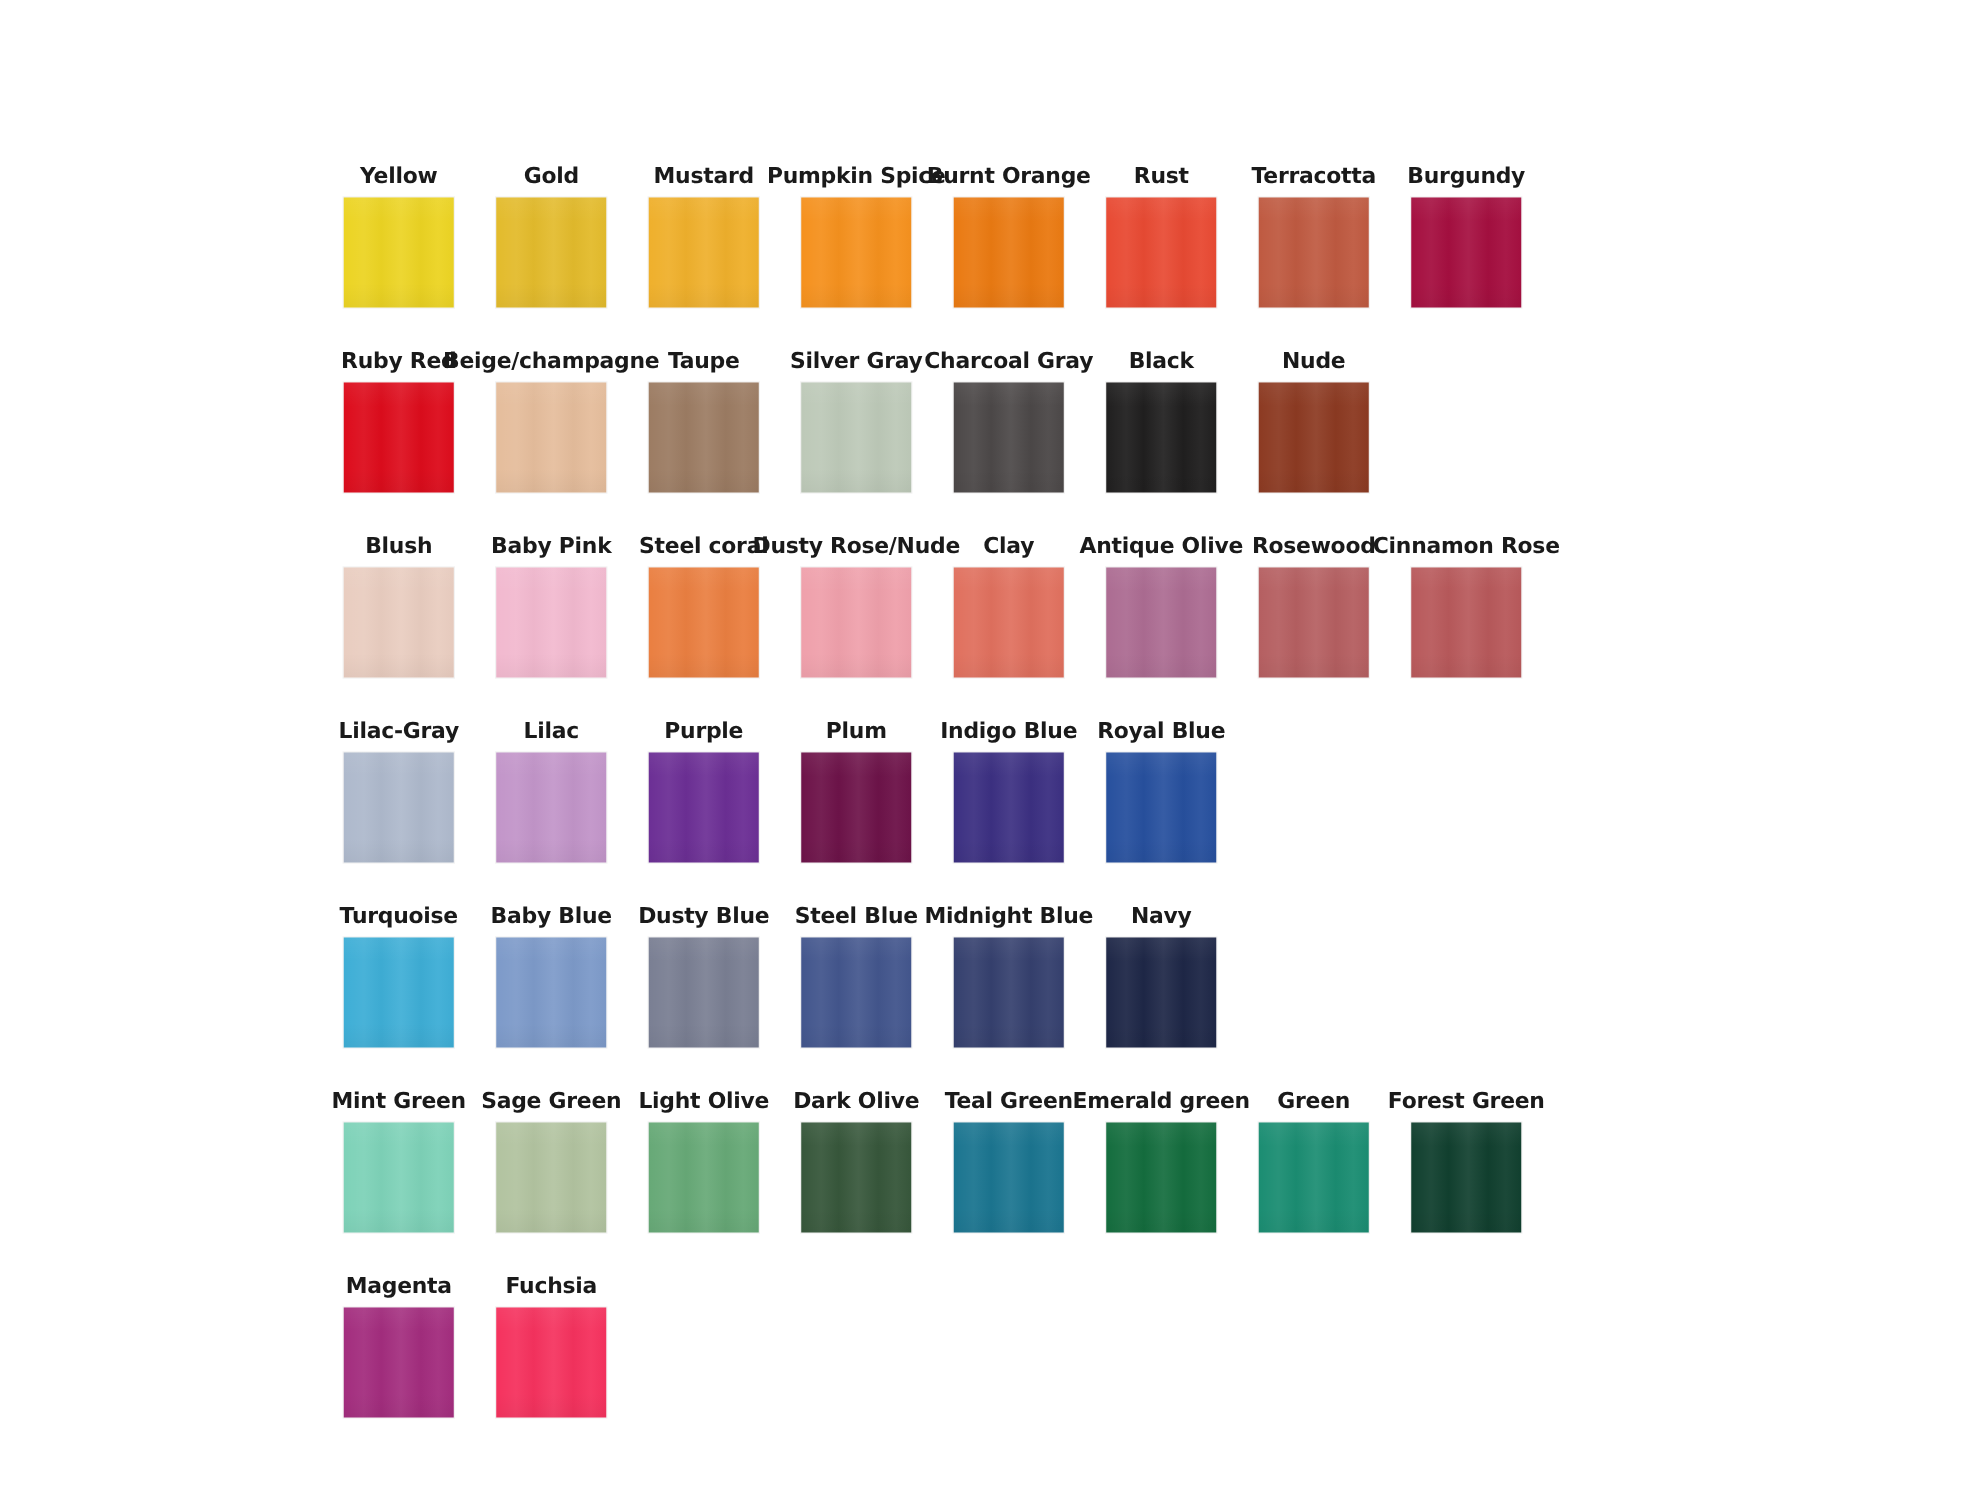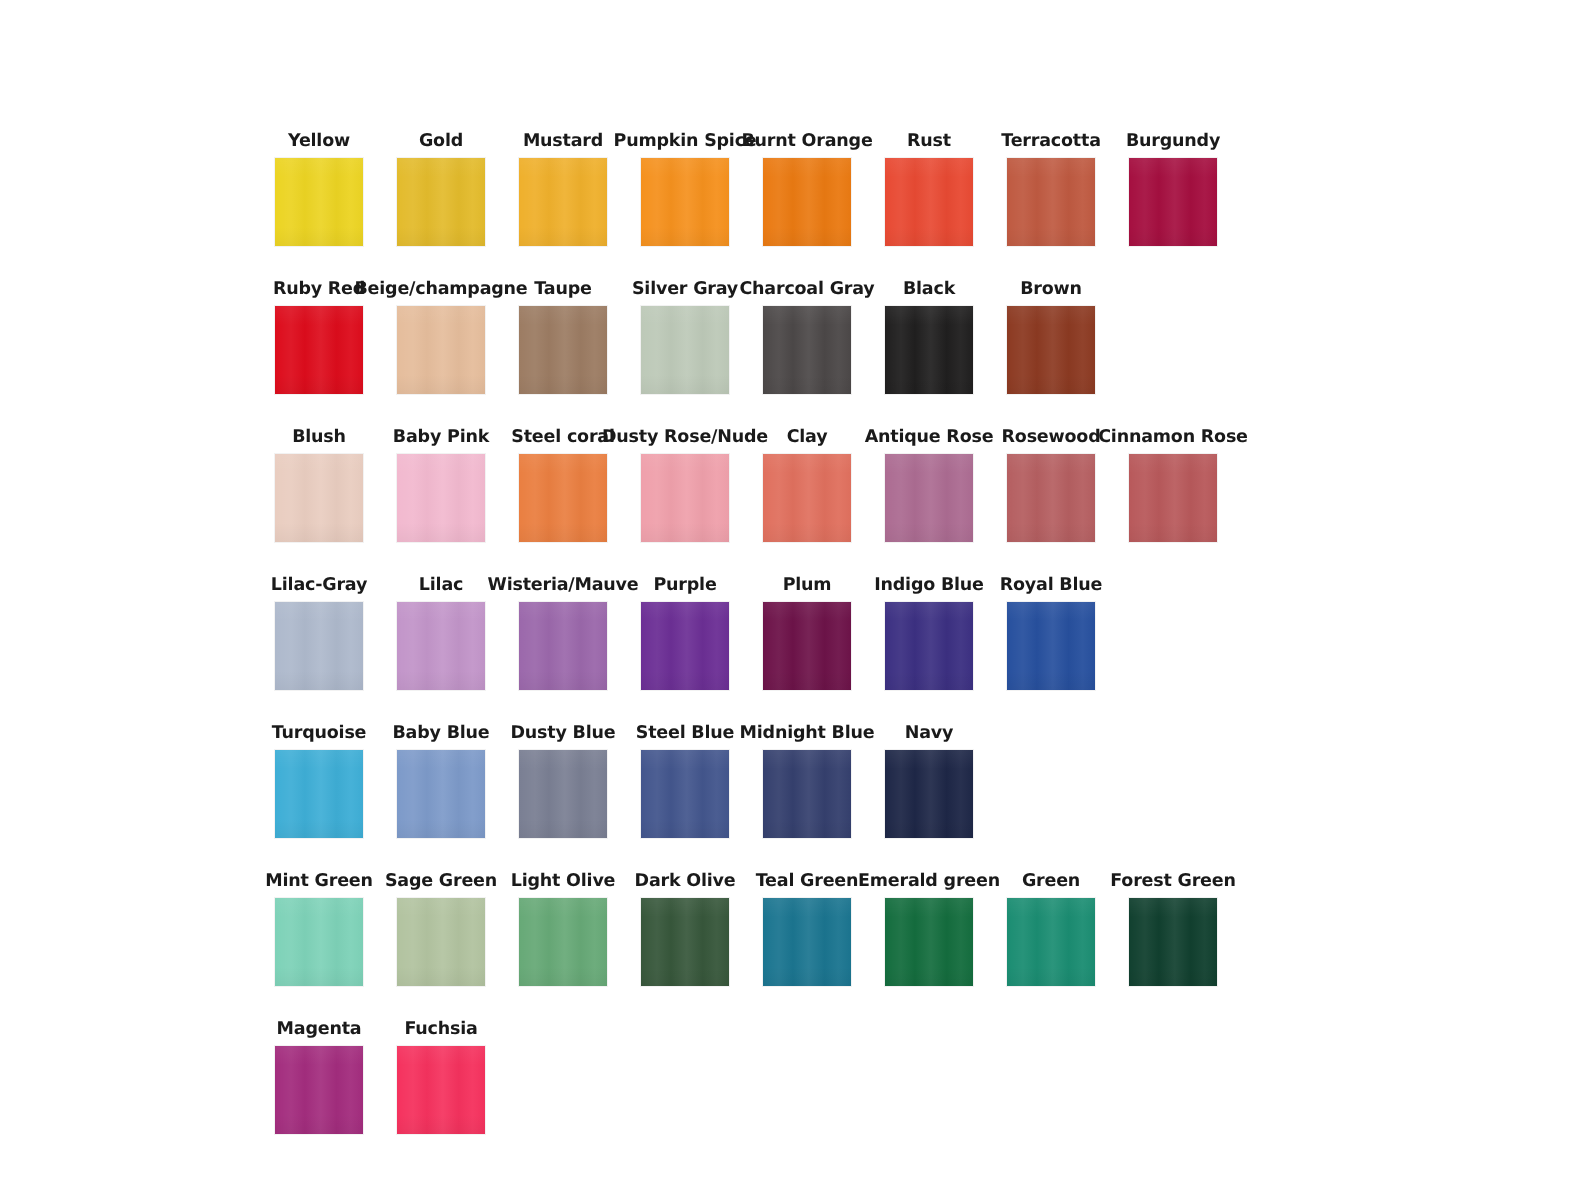--- a/index.html
+++ b/index.html
@@ -143,21 +143,21 @@
       </div>
       <div class="swatch-cell">
         <div class="swatch-label">Charcoal Gray</div>
         <div class="swatch-chip" style="background-color: rgb(76, 72, 72);"></div>
       </div>
       <div class="swatch-cell">
         <div class="swatch-label">Black</div>
         <div class="swatch-chip" style="background-color: rgb(32, 31, 31);"></div>
       </div>
       <div class="swatch-cell">
-        <div class="swatch-label">Brown</div>
+        <div class="swatch-label">Nude</div>
         <div class="swatch-chip" style="background-color: rgb(140, 58, 34);"></div>
       </div>
     </div>
     <div class="swatch-row">
       <div class="swatch-cell">
         <div class="swatch-label">Blush</div>
         <div class="swatch-chip" style="background-color: rgb(233, 205, 192);"></div>
       </div>
       <div class="swatch-cell">
         <div class="swatch-label">Baby Pink</div>
@@ -169,21 +169,21 @@
       </div>
       <div class="swatch-cell">
         <div class="swatch-label">Dusty Rose/Nude</div>
         <div class="swatch-chip" style="background-color: rgb(239, 160, 171);"></div>
       </div>
       <div class="swatch-cell">
         <div class="swatch-label">Clay</div>
         <div class="swatch-chip" style="background-color: rgb(224, 112, 94);"></div>
       </div>
       <div class="swatch-cell">
-        <div class="swatch-label">Antique Rose</div>
+        <div class="swatch-label">Antique Olive</div>
         <div class="swatch-chip" style="background-color: rgb(172, 108, 146);"></div>
       </div>
       <div class="swatch-cell">
         <div class="swatch-label">Rosewood</div>
         <div class="swatch-chip" style="background-color: rgb(181, 95, 97);"></div>
       </div>
       <div class="swatch-cell">
         <div class="swatch-label">Cinnamon Rose</div>
         <div class="swatch-chip" style="background-color: rgb(184, 89, 91);"></div>
       </div>
@@ -191,24 +191,20 @@
     <div class="swatch-row">
       <div class="swatch-cell">
         <div class="swatch-label">Lilac-Gray</div>
         <div class="swatch-chip" style="background-color: rgb(174, 185, 204);"></div>
       </div>
       <div class="swatch-cell">
         <div class="swatch-label">Lilac</div>
         <div class="swatch-chip" style="background-color: rgb(194, 149, 201);"></div>
       </div>
       <div class="swatch-cell">
-        <div class="swatch-label">Wisteria/Mauve</div>
-        <div class="swatch-chip" style="background-color: rgb(155, 104, 171);"></div>
-      </div>
-      <div class="swatch-cell">
         <div class="swatch-label">Purple</div>
         <div class="swatch-chip" style="background-color: rgb(108, 47, 149);"></div>
       </div>
       <div class="swatch-cell">
         <div class="swatch-label">Plum</div>
         <div class="swatch-chip" style="background-color: rgb(109, 19, 73);"></div>
       </div>
       <div class="swatch-cell">
         <div class="swatch-label">Indigo Blue</div>
         <div class="swatch-chip" style="background-color: rgb(60, 48, 130);"></div>

